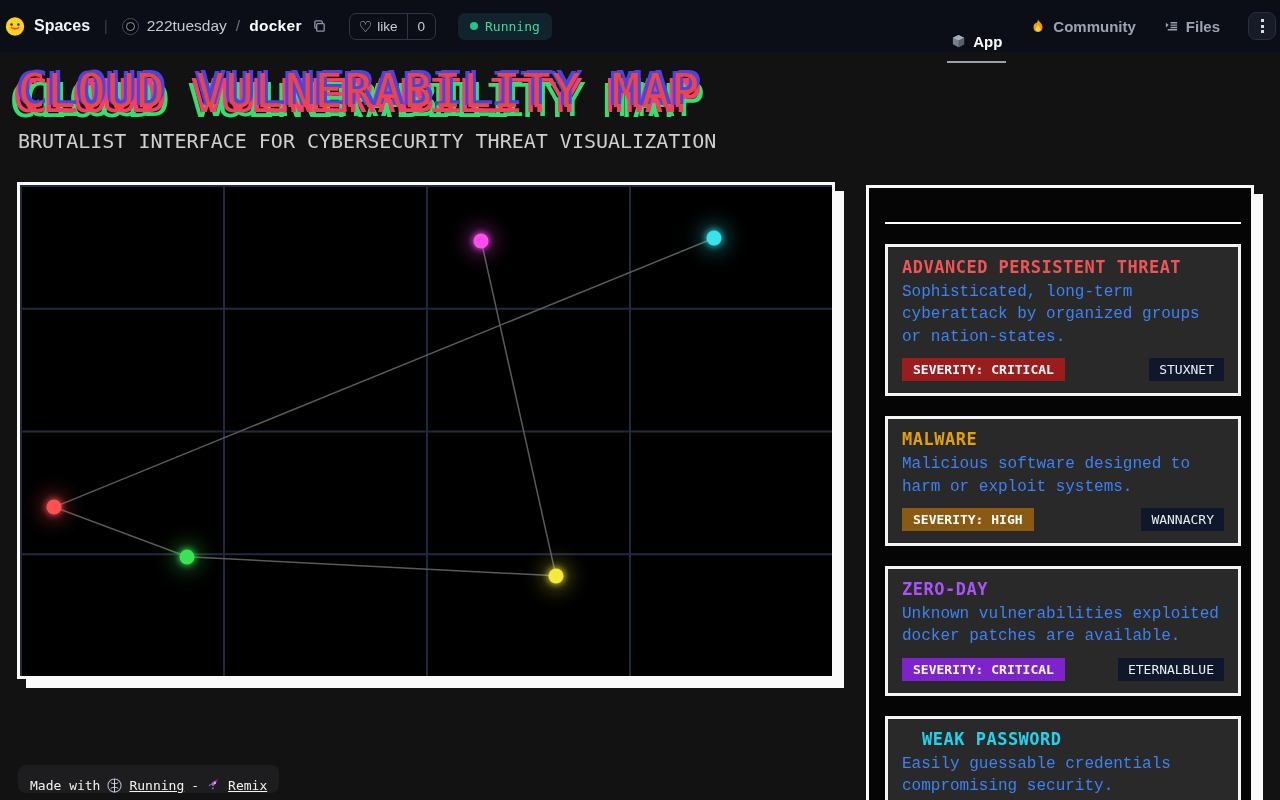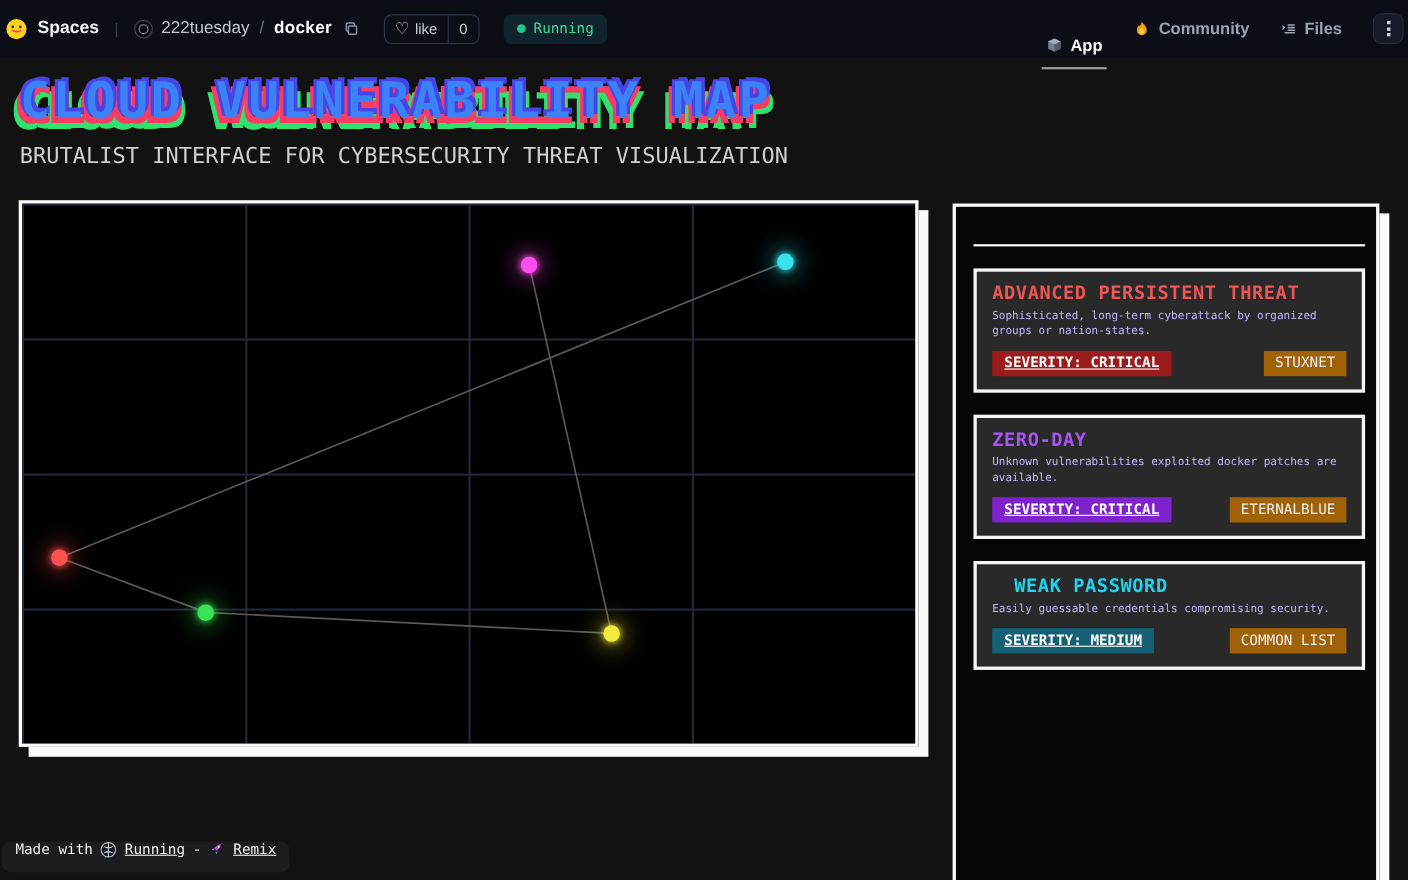--- a/index.html
+++ b/index.html
@@ -28,21 +28,21 @@
   .nav-right { margin-left:auto; display:flex; align-items:center; height:52px; }
   .nav-tab { display:flex; align-items:center; gap:7px; color:#9aa4b2; font-size:15px; font-weight:600; padding:0 14px; height:52px; cursor:pointer; position:relative; }
   .nav-tab.active { color:#ffffff;margin-top:30px; }
   .nav-tab.active::after { content:""; position:absolute; left:10px; right:10px; bottom:4px; height:2px; background:#9aa1ac; }
   .kebab-btn { width:28px; height:28px; margin-left:14px; background:#161b27; border:1px solid #262e3f; border-radius:8px; cursor:pointer; display:flex; flex-direction:column; align-items:center; justify-content:center; gap:2.5px; }
   .kebab-btn span { width:3px; height:3px; background:#d7dce6; display:block; }
 
   
   .hero { position:absolute; left:18px; top:66px; }
   .hero h1 {
-    font-size:46px; font-weight:700; color:#3b82f6; letter-spacing:2px; line-height:1.1;
+    font-size:46px; font-weight:400; color:#ef4444; letter-spacing:2px; line-height:1.1;
     text-shadow: 3px -3px 0 #4845e8, -3px -2px 0 #4845e8,
                  -6px 5px 0 #fb3b64, 3px 5px 0 #fb3b64,
                  -9px 10px 0 #2fe26e, 6px 9px 0 #2fe26e;
   }
   .hero p { margin-top:12px; font-size:20px; color:#cfcfcf; letter-spacing:0; }
 
   
   .map-frame { position:absolute; left:17px; top:182px; width:818px; height:497px;
     background:#000;
     border:3px solid #fafafa; box-shadow:9px 9px 0 #fafafa;
@@ -53,28 +53,28 @@
   .threat-node { position:absolute; width:15px; height:15px; border-radius:50%; transform:translate(-50%,-50%); cursor:pointer; }
 
   
   .panel { position:absolute; left:866px; top:185px; width:388px; height:900px;
     background:#050505; border:3px solid #fafafa; box-shadow:9px 9px 0 #fafafa;
     padding:20px 10px 20px 16px; }
   .panel h2 { color:#fff; font-size:24px; font-weight:700; letter-spacing:1px; }
   .panel hr { border:none; border-top:2px solid #fff; margin-top:14px; }
   .threat-card { background:#292929; border:3px solid #f5f5f5; margin-top:20px; padding:10px 14px 12px; }
   .threat-card h3 { font-size:17px; font-weight:700; letter-spacing:.5px; margin-bottom:4px; }
-  .threat-card p { font-size:10px; color:#c4b5fd; line-height:1.4; }
+  .threat-card p { font-size:16px; color:#3b82f6; line-height:1.4;font-family:Liberation Mono, monospace; }
   .badge-row { display:flex; justify-content:space-between; align-items:center; margin-top:10px; }
-  .severity-badge { color:#fff; font-size:13px; font-weight:700; padding:4px 11px; white-space:nowrap;text-decoration:underline; }
-  .tag-badge { background:#a16207; color:#e8eef5; font-size:13px; padding:4px 10px; white-space:nowrap; cursor:default; }
-
-  
-  .made-with { position:absolute; left:2px; bottom:7px; height:28px; background:#1d1d1f; border-radius:8px;
-    display:flex; align-items:flex-start; gap:7px; padding:0 12px; font-size:13px; color:#f2f2f2; cursor:pointer; }
+  .severity-badge { color:#fff; font-size:13px; font-weight:700; padding:4px 11px; white-space:nowrap; }
+  .tag-badge { background:#0f172a; color:#e8eef5; font-size:13px; padding:4px 10px; white-space:nowrap; cursor:default; }
+
+  
+  .made-with { position:absolute; left:18px; bottom:7px; height:28px; background:#1d1d1f; border-radius:8px;
+    display:flex; align-items:flex-end; gap:7px; padding:0 12px; font-size:13px; color:#f2f2f2; cursor:pointer; }
   .made-with a { color:#f2f2f2; text-decoration:underline; cursor:pointer; }
   .icon16 { width:15px; height:15px; display:inline-block; }
 </style>
 </head>
 <body>
 
 <header class="navbar">
   <div class="nav-left">
     <span class="hf-logo">
       <svg viewBox="0 0 24 24" width="22" height="22">
@@ -163,20 +163,28 @@
 
   <div class="threat-card">
     <h3 style="color: rgb(240, 84, 84);">ADVANCED PERSISTENT THREAT</h3>
     <p>Sophisticated, long-term cyberattack by organized groups or nation-states.</p>
     <div class="badge-row">
       <span class="severity-badge" style="background: rgb(155, 28, 28);">SEVERITY: CRITICAL</span>
       <span class="tag-badge">STUXNET</span>
     </div>
   </div>
 
+  <div class="threat-card">
+    <h3 style="color: rgb(227, 160, 8);">MALWARE</h3>
+    <p>Malicious software designed to harm or exploit systems.</p>
+    <div class="badge-row">
+      <span class="severity-badge" style="background: rgb(138, 90, 19);">SEVERITY: HIGH</span>
+      <span class="tag-badge">WANNACRY</span>
+    </div>
+  </div>
 
   <div class="threat-card">
     <h3 style="color: rgb(168, 85, 247);">ZERO-DAY</h3>
     <p>Unknown vulnerabilities exploited docker patches are available.</p>
     <div class="badge-row">
       <span class="severity-badge" style="background: rgb(126, 34, 206);">SEVERITY: CRITICAL</span>
       <span class="tag-badge">ETERNALBLUE</span>
     </div>
   </div>
 

